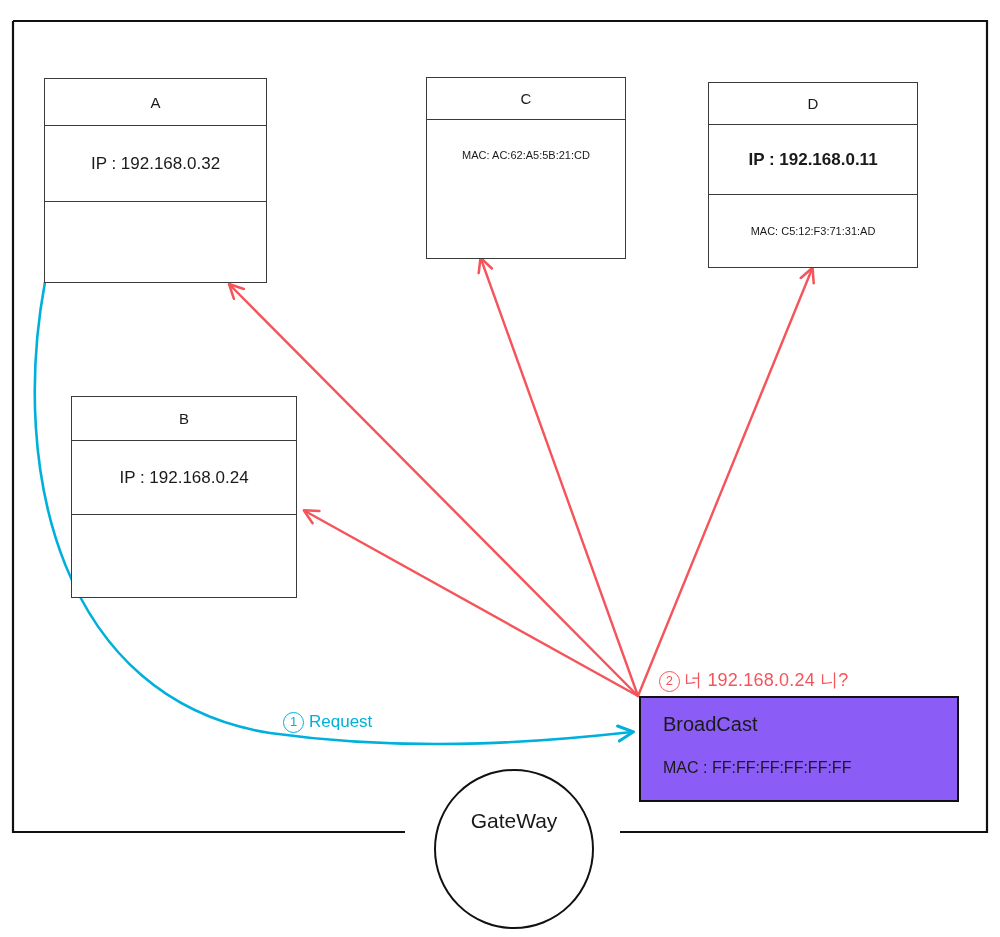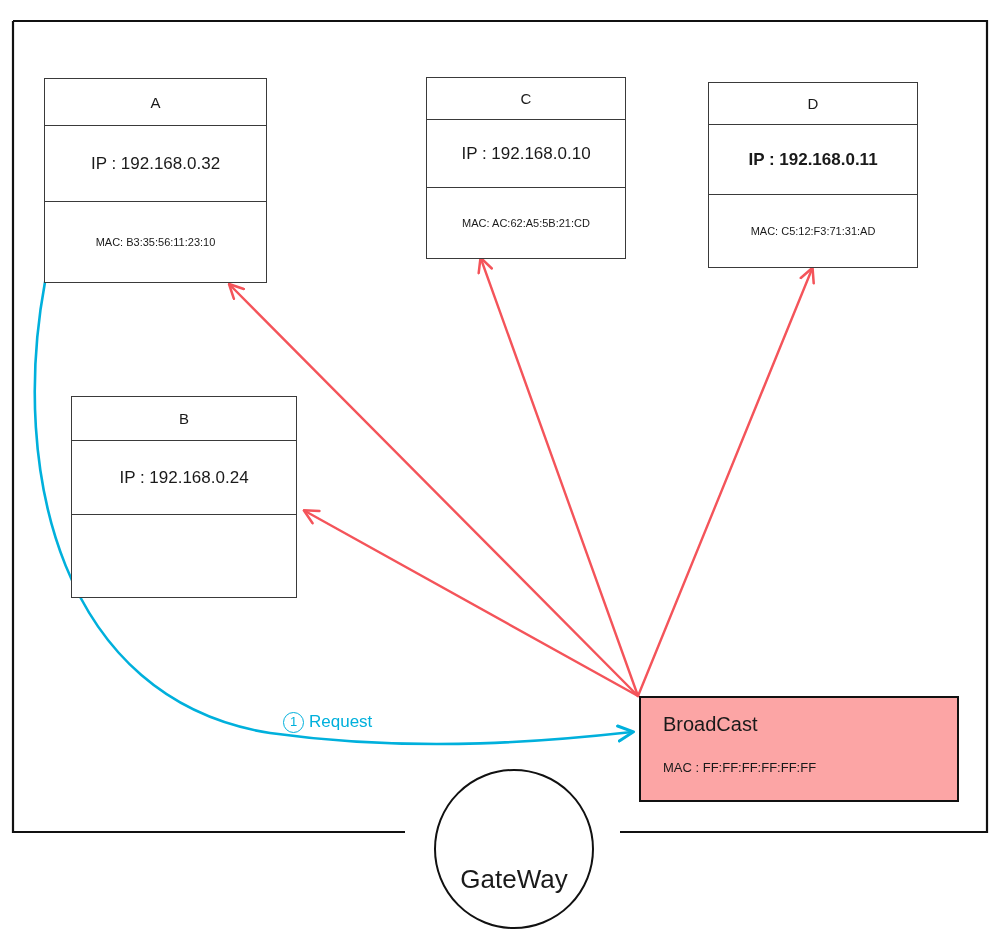--- a/index.html
+++ b/index.html
@@ -52,34 +52,34 @@
     font-size: 17px;
   }
   .cell-mac {
     font-size: 11px;
   }
   
   #broadcast-box {
     position: absolute;
     box-sizing: border-box;
     border: 2px solid #111111;
-    background: #fca5a5;
+    background: #8b5cf6;
     left: 639px;
     top: 696px;
     width: 320px;
     height: 106px;
     padding: 12px 10px 0 22px;
   }
   #broadcast-box .bc-title {
     font-size: 20px;
     line-height: 28px;
     color: #1a1a1a;
   }
   #broadcast-box .bc-mac {
-    font-size: 13px;
+    font-size: 16px;
     line-height: 28px;
     margin-top: 16px;
     color: #1a1a1a;
   }
   
   #annotation-query {
     position: absolute;
     left: 659px;
     top: 668px;
     font-size: 18px;
@@ -116,27 +116,27 @@
     line-height: 17px;
     text-align: center;
     font-size: 13px;
     margin-right: 5px;
     vertical-align: 1px;
   }
   
   #gateway-label {
     position: absolute;
     left: 434px;
-    top: 863px;
+    top: 805px;
     width: 160px;
     height: 32px;
     display: flex;
     align-items: center;
     justify-content: center;
-    font-size: 26px;
+    font-size: 21px;
     color: #1a1a1a;
   }
 </style>
 </head>
 <body>
 
 <div id="canvas">
 
   <svg id="vector-layer" viewBox="0 0 1000 937">
     <defs>
@@ -161,45 +161,46 @@
       <line x1="638" y1="696" x2="481" y2="259" marker-end="url(#arrow-red)"></line>
       <line x1="638" y1="696" x2="812" y2="269" marker-end="url(#arrow-red)"></line>
     </g>
 
     <path d="M 45 282 C 10 470, 60 700, 270 733 C 420 754, 560 740, 632 732" fill="none" stroke="#00b0dc" stroke-width="2.6" stroke-linecap="round" marker-end="url(#arrow-cyan)"></path>
   </svg>
 
   <div class="host-box" id="host-a" style="left:44px; top:78px; width:223px; height:205px;">
     <div class="host-cell cell-name" style="height:47px;">A</div>
     <div class="host-cell cell-ip" style="height:76px;text-align:center;">IP : 192.168.0.32</div>
-    <div class="host-cell cell-mac" style="height:80px;">MAC: B3:35:56:11:23:10</div>
   </div>
 
   <div class="host-box" id="host-b" style="left:71px; top:396px; width:226px; height:202px;">
     <div class="host-cell cell-name" style="height:44px;">B</div>
     <div class="host-cell cell-ip" style="height:74px;">IP : 192.168.0.24</div>
   </div>
 
   <div class="host-box" id="host-c" style="left:426px; top:77px; width:200px; height:182px;">
     <div class="host-cell cell-name" style="height:42px;">C</div>
-    <div class="host-cell cell-ip" style="height:68px;">IP : 192.168.0.10</div>
     <div class="host-cell cell-mac" style="height:69px;">MAC: AC:62:A5:5B:21:CD</div>
   </div>
 
   <div class="host-box" id="host-d" style="left:708px; top:82px; width:210px; height:186px;">
     <div class="host-cell cell-name" style="height:42px;">D</div>
     <div class="host-cell cell-ip" style="height:70px;font-weight:bold;">IP : 192.168.0.11</div>
     <div class="host-cell cell-mac" style="height:71px;text-align:center;">MAC: C5:12:F3:71:31:AD</div>
   </div>
 
   <div id="broadcast-box">
     <div class="bc-title">BroadCast</div>
     <div class="bc-mac">MAC : FF:FF:FF:FF:FF:FF</div>
   </div>
 
+  <div id="annotation-query">
+    <span class="step-badge">2</span><span>너 192.168.0.24 니?</span>
+  </div>
 
   <div id="annotation-request">
     <span class="step-badge">1</span><span>Request</span>
   </div>
 
   <div id="gateway-label">GateWay</div>
 
 </div>
 
 </body></html>

